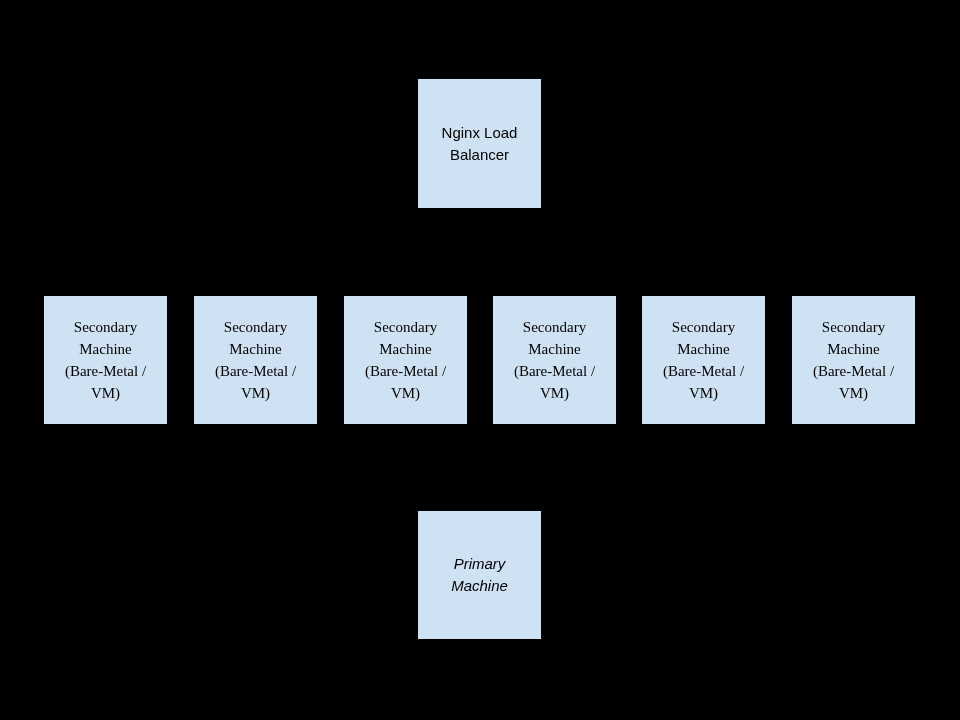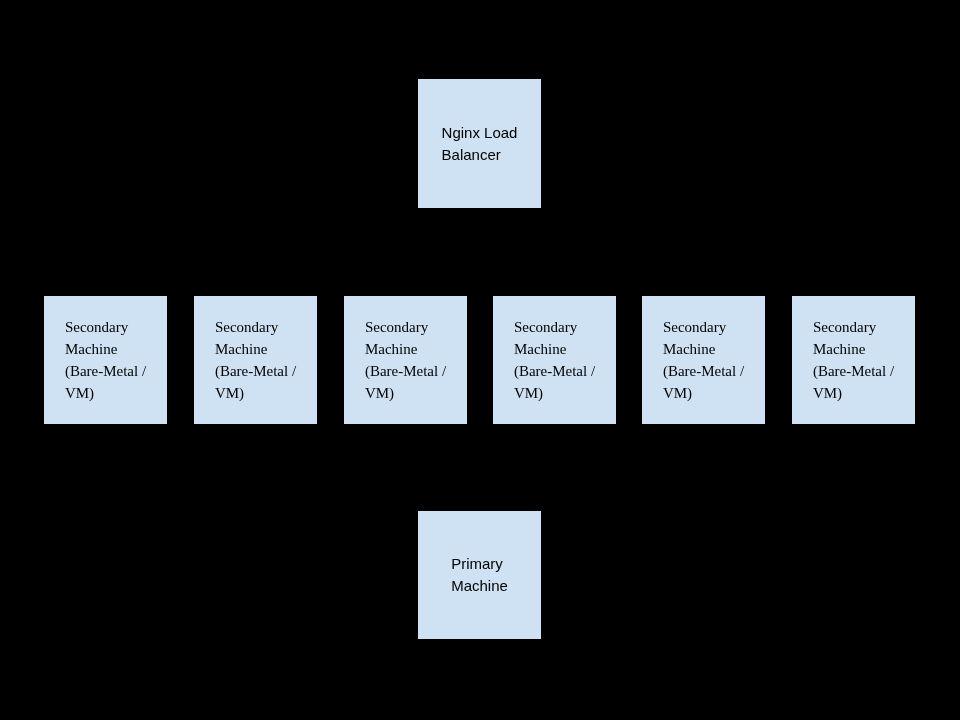--- a/index.html
+++ b/index.html
@@ -16,40 +16,40 @@
     font-family: "Liberation Sans", sans-serif;
   }
   .node {
     position: absolute;
     background: #cfe2f3;
     border: 1px solid #000000;
     box-sizing: border-box;
     display: flex;
     align-items: center;
     justify-content: center;
-    text-align: left;
+    text-align: center;
     color: #000000;
     font-size: 15px;
     line-height: 22px;
     white-space: pre-line;
   }
   .node-top {
     left: 417px; top: 78px; width: 125px; height: 131px;
   }
   .node-mid {
     top: 295px; width: 125px; height: 130px; font-family: Liberation Serif, serif;
   }
   .mid-0 { left: 43px;  }
   .mid-1 { left: 193px; }
   .mid-2 { left: 343px; }
   .mid-3 { left: 492px; }
   .mid-4 { left: 641px; }
   .mid-5 { left: 791px; }
   .node-bottom {
-    left: 417px; top: 510px; width: 125px; height: 130px;
+    left: 417px; top: 510px; width: 125px; height: 130px; font-style: italic;
   }
 </style>
 </head>
 <body>
 
 <div class="canvas">
 
   <div class="node node-top">
     <span>Nginx Load
 Balancer</span>

